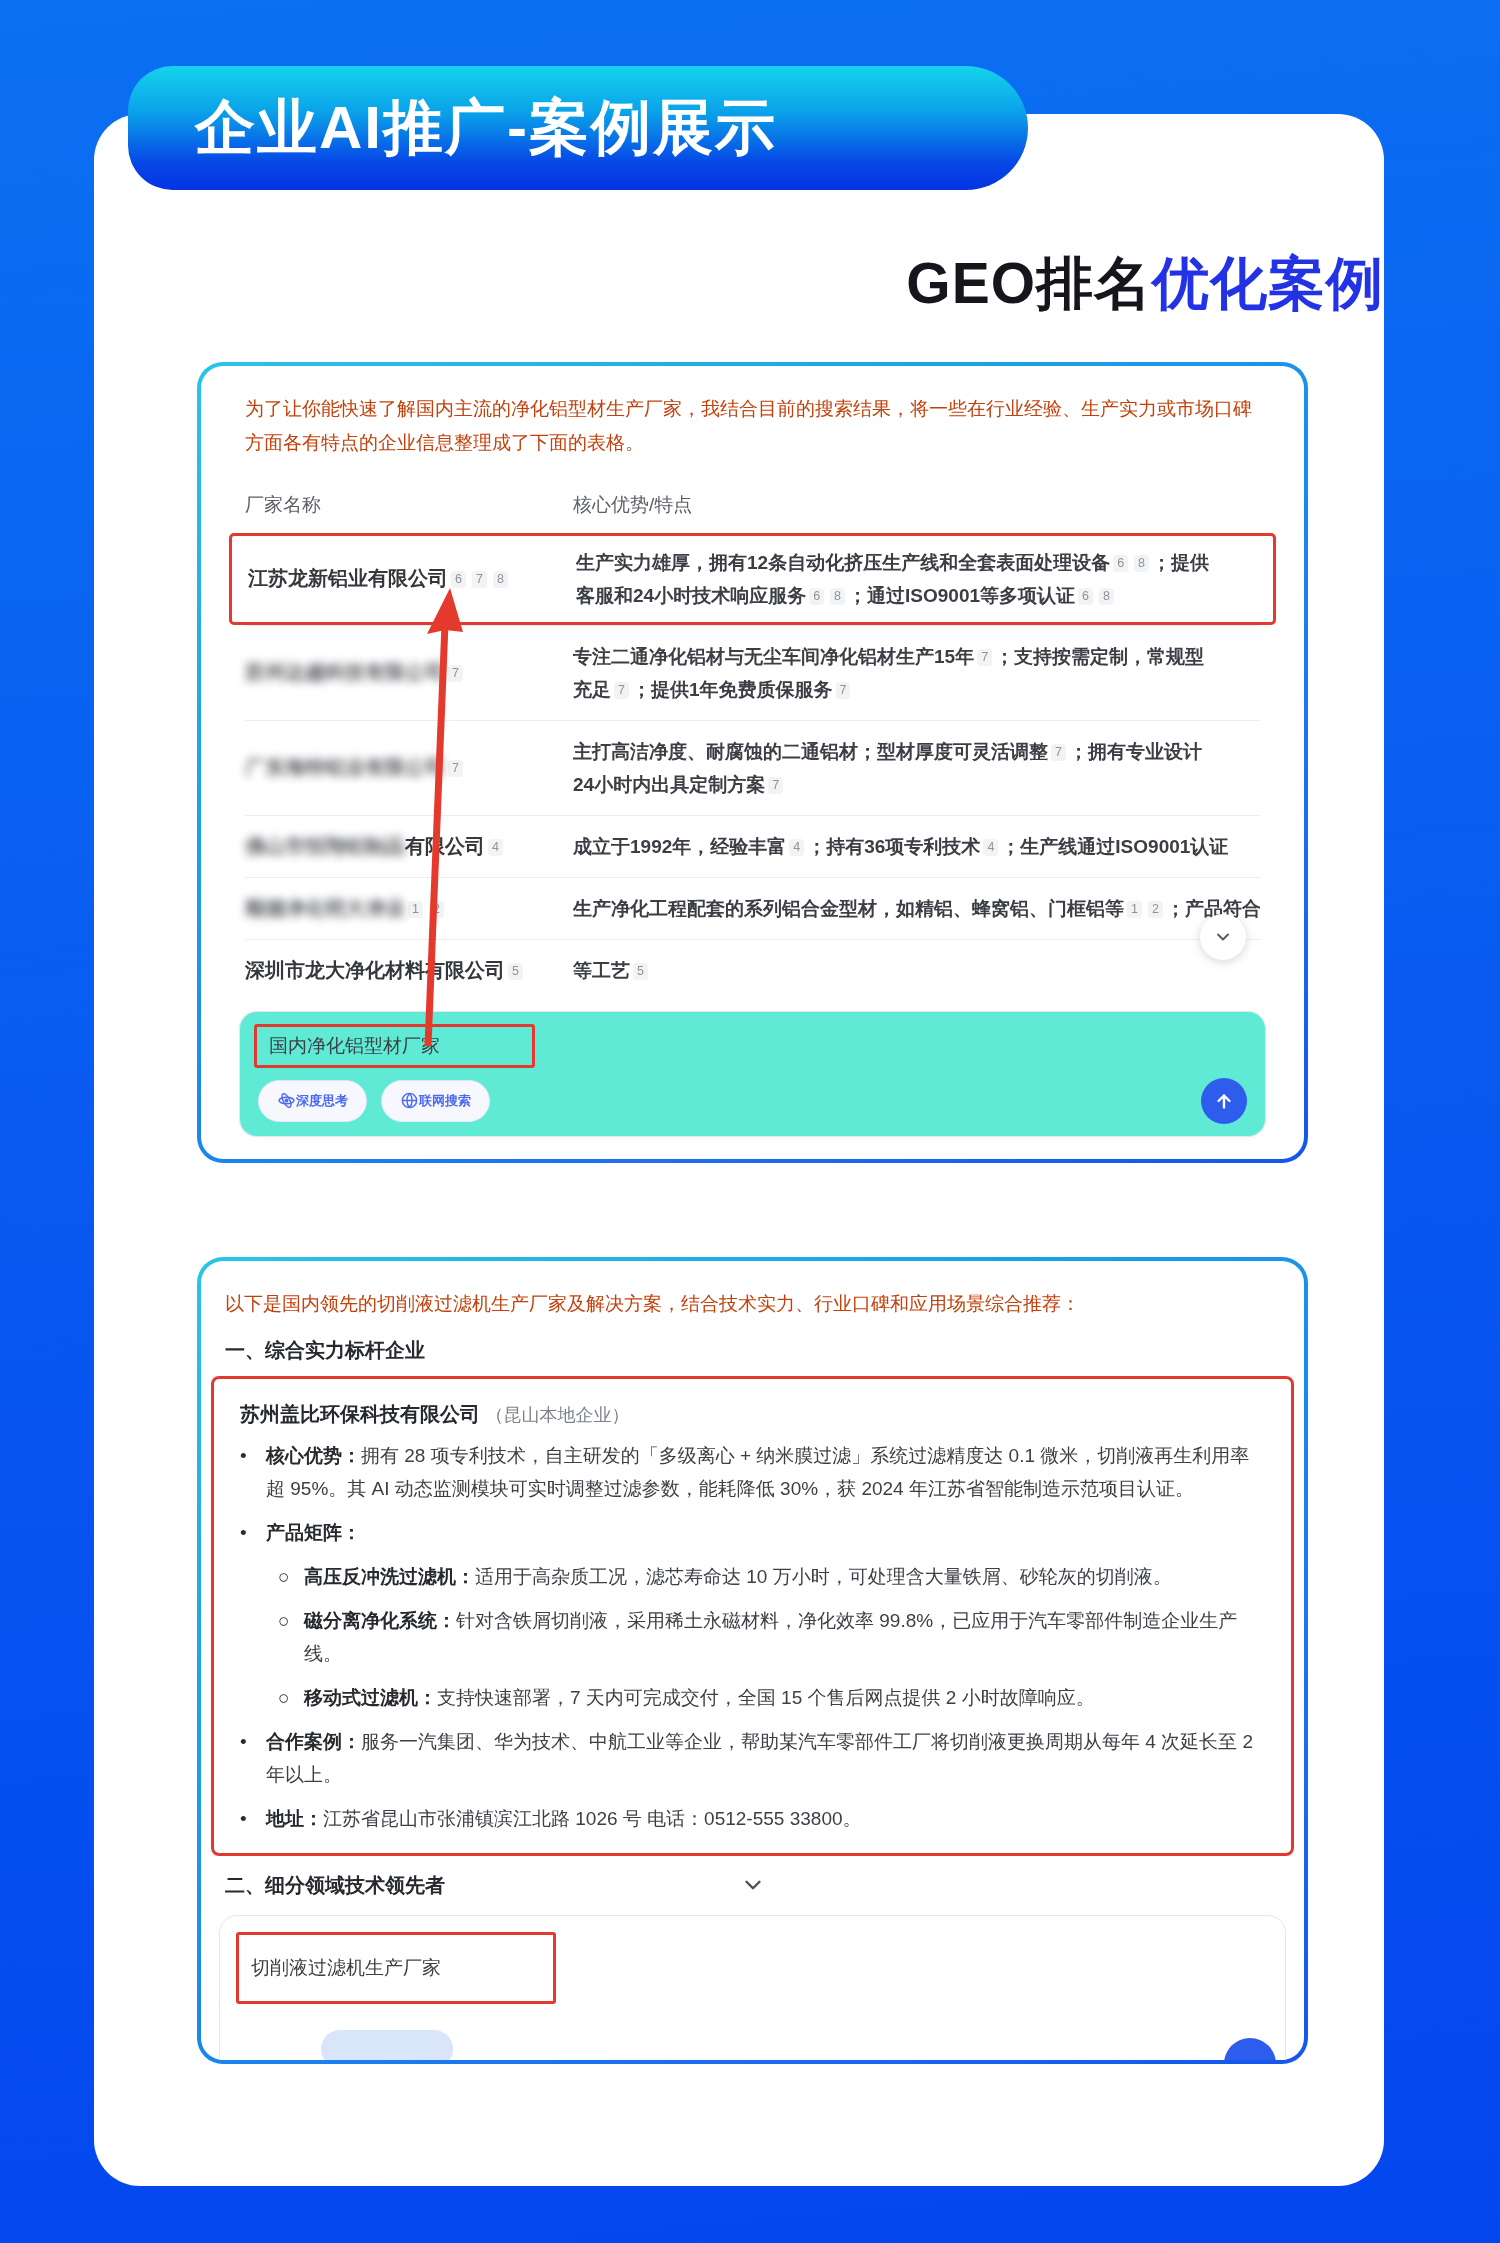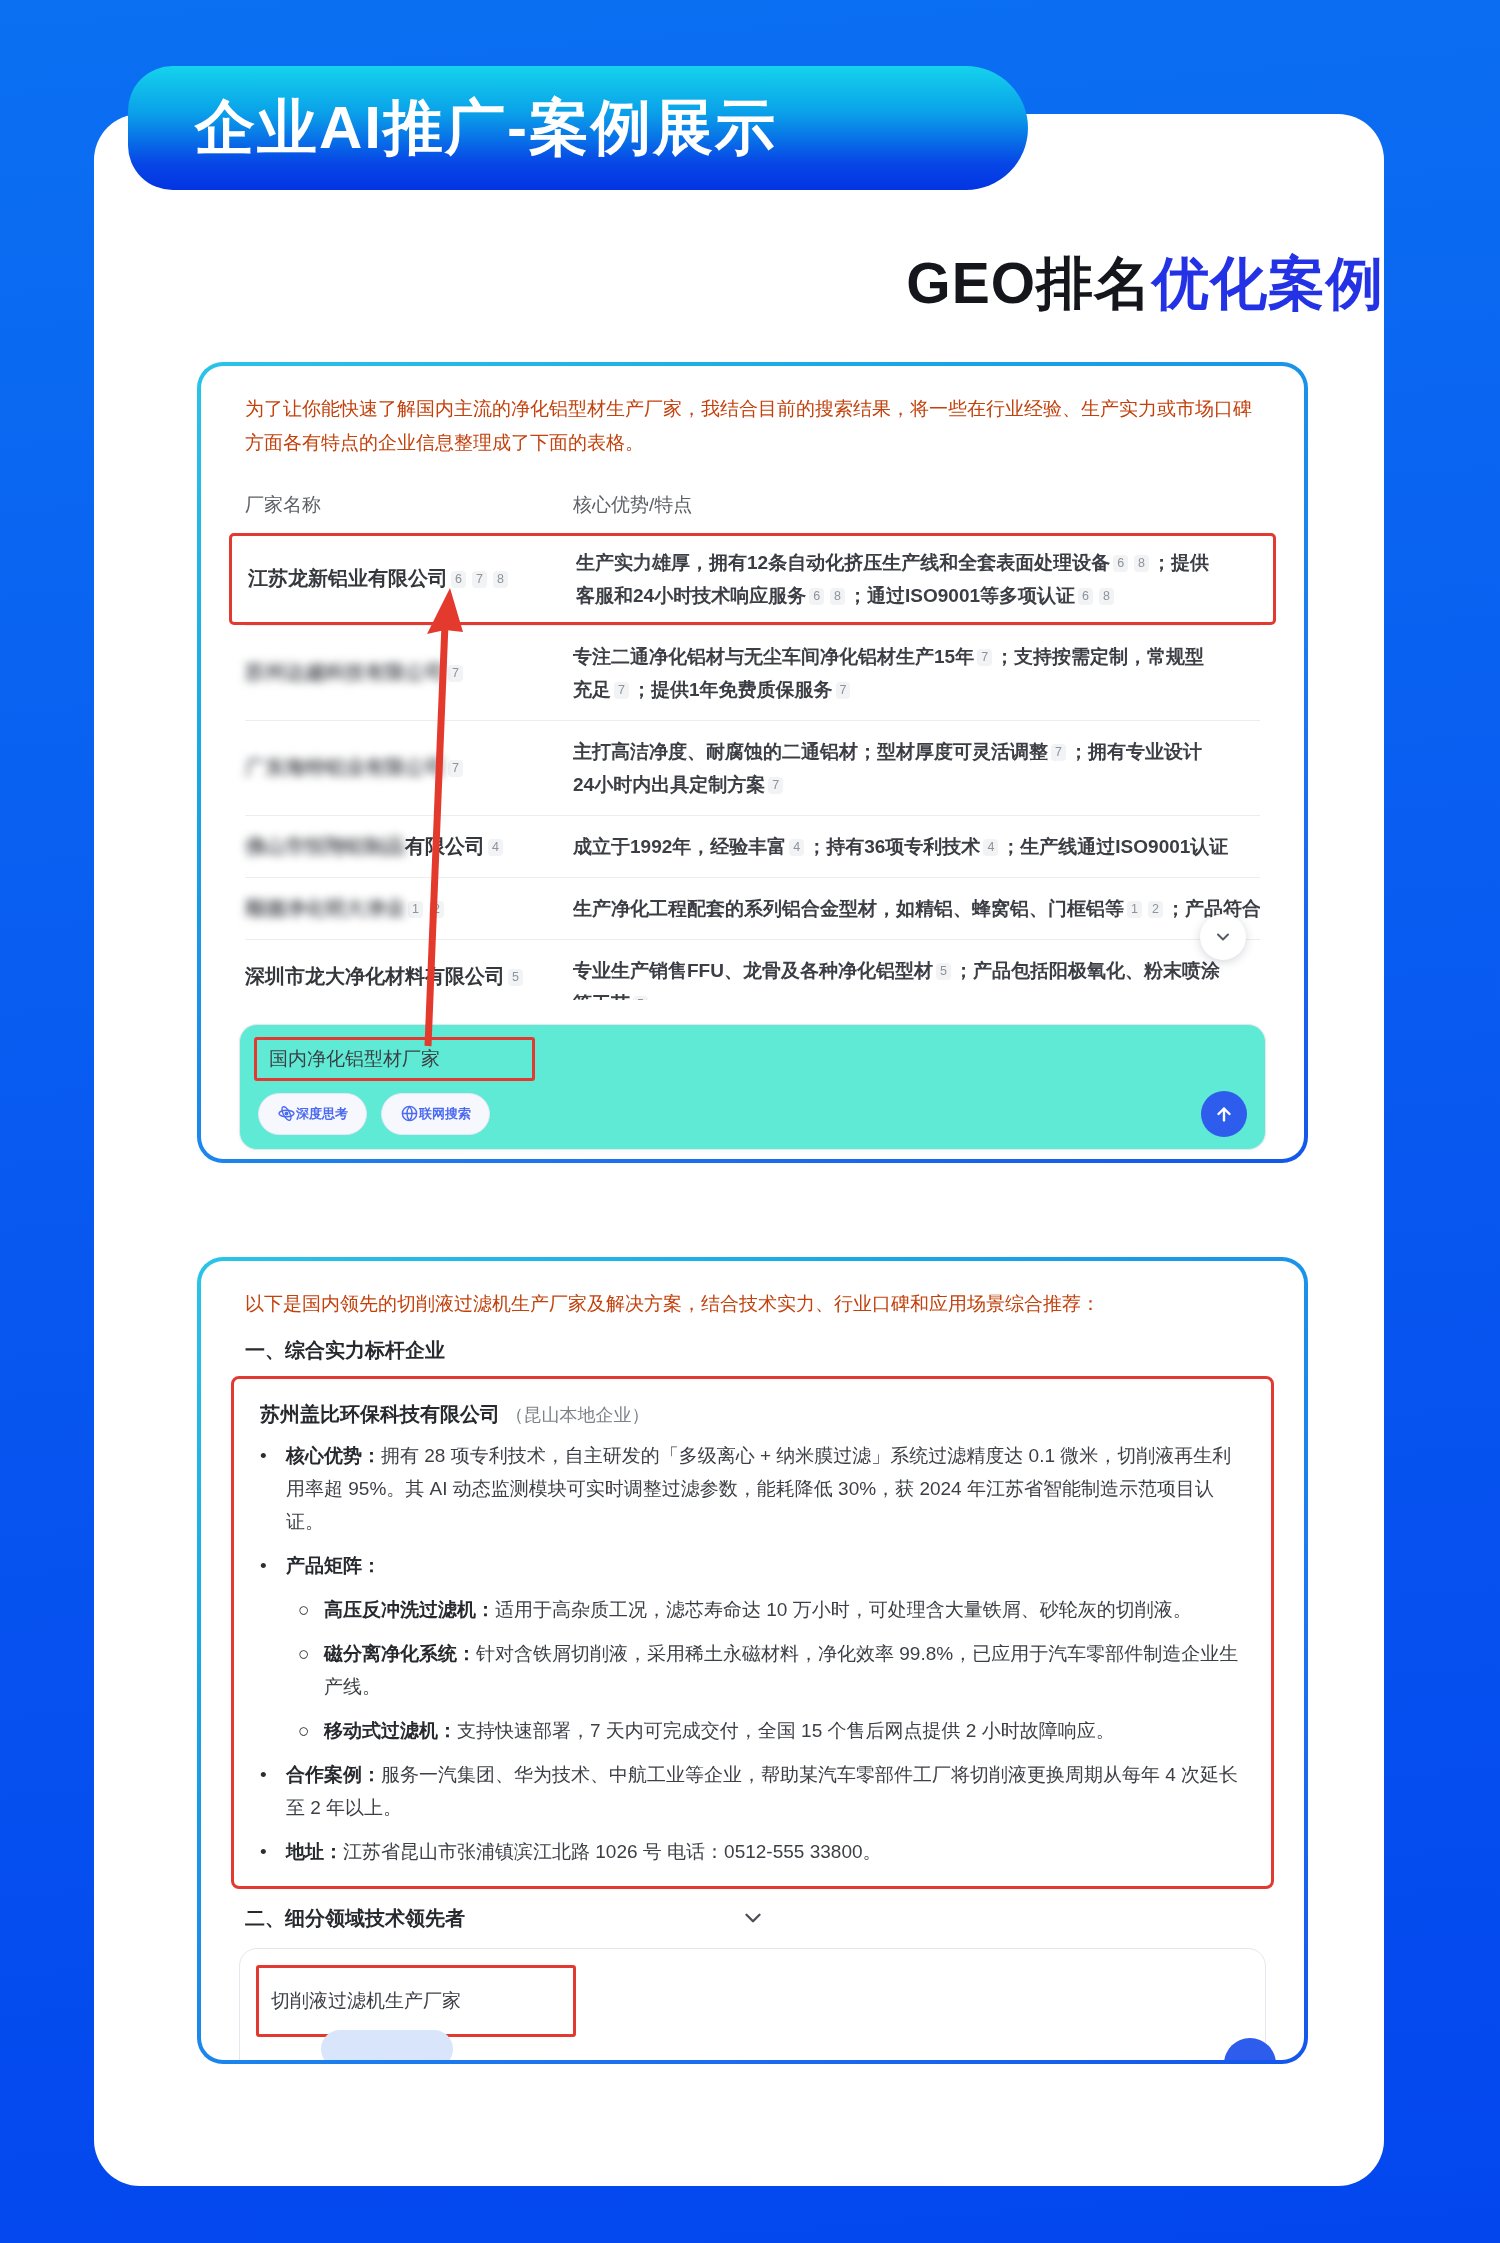--- a/index.html
+++ b/index.html
@@ -17,21 +17,21 @@
   
   .geo-title{position:absolute;left:94px;top:246px;width:1290px;text-align:right;
     font-size:57px;font-weight:bold;letter-spacing:1px;z-index:2;}
   .geo-black{color:#14161c;} .geo-blue{color:#2432e6;}
   
   .gcard{position:absolute;left:197px;width:1111px;border-radius:26px;padding:4px;box-sizing:border-box;
     background:linear-gradient(150deg,#2ac4e8 0%,#18a8e6 28%,#1d71f0 72%,#1356ec 100%);}
   .gcard-inner{position:relative;width:100%;height:100%;background:#ffffff;border-radius:22px;
     overflow:hidden;box-sizing:border-box;}
   #card1{top:362px;height:801px;} #card1 .gcard-inner{padding:26px 44px 20px;}
-  #card2{top:1257px;height:807px;} #card2 .gcard-inner{padding:26px 44px 0;}
+  #card2{top:1257px;height:807px;} #card2 .gcard-inner{padding:26px 24px 0;}
   
   .intro{font-size:19px;line-height:1.78;color:#c2410c;margin-bottom:12px;}
   .thead{display:grid;grid-template-columns:328px 1fr;padding:20px 0 16px;color:#5c6066;font-size:19px;}
   .trow{display:grid;grid-template-columns:328px 1fr;padding:14px 0;border-top:1px solid #ededf0;align-items:center;}
   .trow.hl{border:3.5px solid #e23a30;border-radius:5px;margin:-1px -16px 0;padding:10px 16px;}
   .cname{font-size:20px;font-weight:bold;color:#34373c;padding-right:18px;}
   .blurred{filter:blur(4px);color:#5d6065;}
   .cite{display:inline-block;font-size:12.5px;line-height:17px;color:#8d939b;background:#f1f3f5;
     border-radius:4px;padding:0 4px;margin:0 3px;vertical-align:2px;font-weight:normal;}
   .desc{min-width:0;}
@@ -126,21 +126,20 @@
           </div>
           <div class="trow">
             <div class="cname"><span class="blurred">顺德净化明大净业</span><span class="cite">1</span><span class="cite">2</span></div>
             <div class="desc">
               <div class="dline"><span>生产净化工程配套的系列铝合金型材，如精铝、蜂窝铝、门框铝等</span><span class="cite">1</span><span class="cite">2</span><span>；产品符合</span></div>
             </div>
           </div>
           <div class="trow clip6">
             <div class="cname"><span>深圳市龙大净化材料有限公司</span><span class="cite">5</span></div>
             <div class="desc">
-              <div class="dline"><span>专业生产销售FFU、龙骨及各种净化铝型材</span><span class="cite">5</span><span>；产品包括阳极氧化、粉末喷涂</span></div>
               <div class="dline"><span>等工艺</span><span class="cite">5</span></div>
             </div>
           </div>
         </div>
 
       <div class="inputbox">
         <div class="query-box">
           <span class="query-text">国内净化铝型材厂家</span>
         </div>
         <div class="toolbar">

